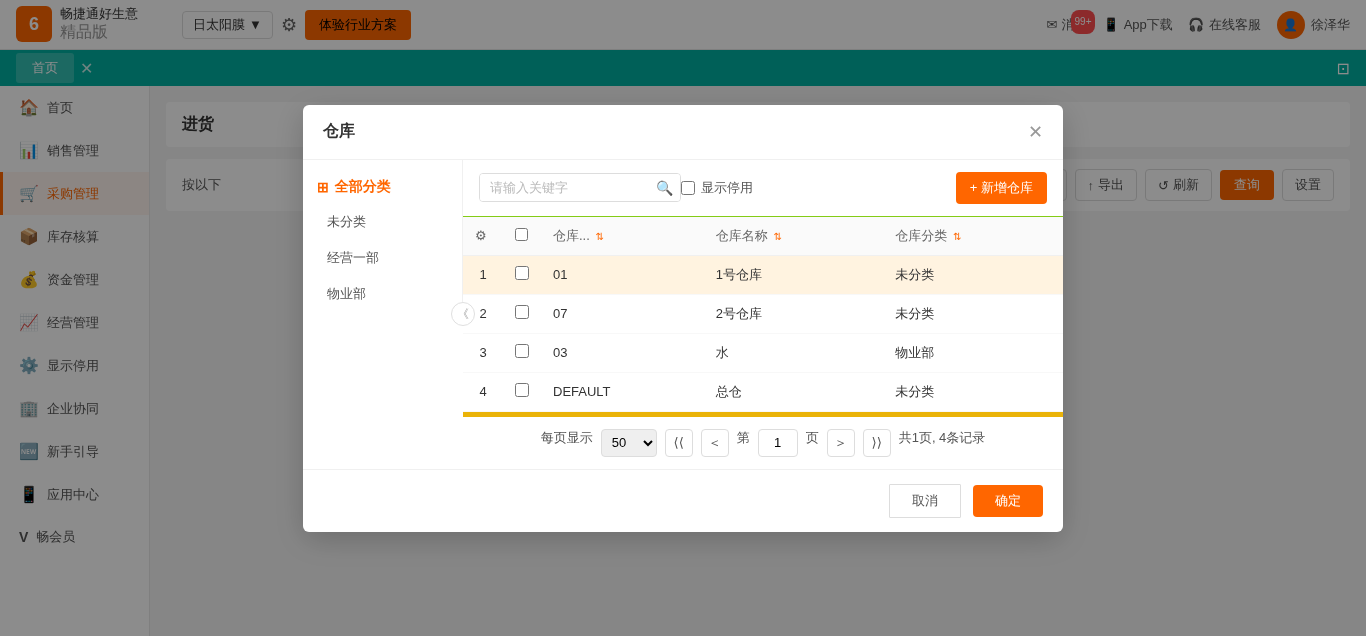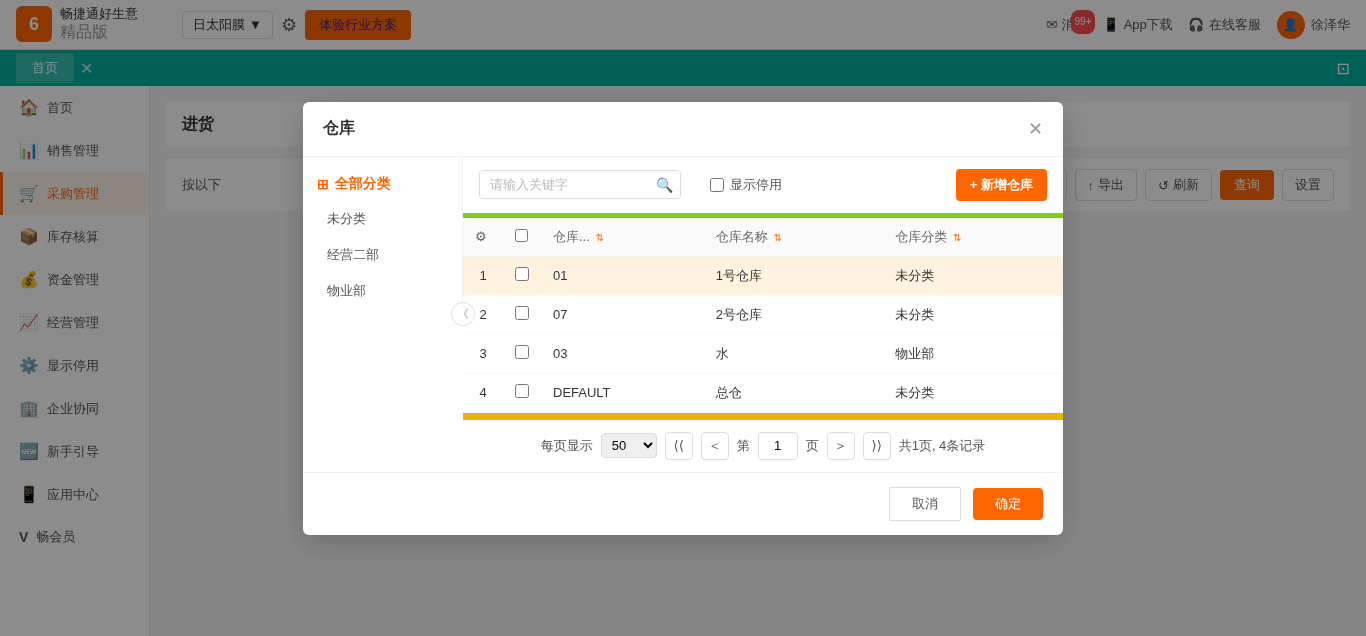--- a/index.html
+++ b/index.html
@@ -31,21 +31,21 @@
     }
     .logo-text { font-size: 13px; color: #333; line-height: 1.3; }
     .logo-sub { font-size: 16px; color: #999; }
     .nav-area { flex: 1; display: flex; align-items: center; gap: 8px; padding-left: 16px; }
     .store-selector {
       display: flex; align-items: center; gap: 4px;
       border: 1px solid #ddd; border-radius: 4px; padding: 4px 10px;
       cursor: pointer; color: #333; font-size: 13px; background: #fff;
     }
     .try-btn {
-      background: #ff6600; color: #4c1d95; border: none;
+      background: #ff6600; color: #000000; border: none;
       border-radius: 4px; padding: 6px 14px; cursor: pointer; font-size: 13px;
     }
     .header-right {
       display: flex; align-items: center; gap: 16px; font-size: 13px; color: #555;
     }
     .badge-item { position: relative; display: flex; align-items: center; gap: 4px; cursor: pointer; }
     .badge { background: #ff4d4f; color: #fff; font-size: 10px; border-radius: 8px; padding: 0 4px; min-width: 16px; height: 24px; display: flex; align-items: center; justify-content: center; position: absolute; top: -6px; right: -8px; }
     .user-area { display: flex; align-items: center; gap: 6px; cursor: pointer; }
     .avatar { width: 28px; height: 28px; border-radius: 50%; background: #ff6600; display: flex; align-items: center; justify-content: center; color: #fff; font-size: 12px; }
 
@@ -148,41 +148,40 @@
       font-size: 13px; color: #555;
       cursor: pointer;
     }
 
     
     .right-panel { flex: 1; display: flex; flex-direction: column; overflow: hidden; }
 
     
     .search-bar {
       padding: 12px 16px;
-      display: flex; align-items: center; gap: 29px;
-      border-bottom: 5px solid #84cc16;
+      display: flex; align-items: center; gap: 0;
+      border-bottom: 1px solid #84cc16;
     }
     .search-input-wrap {
       position: relative; display: flex; align-items: center;
       border: 1px solid #ddd; border-radius: 4px; overflow: hidden;
     }
     .search-input {
       border: none; outline: none; padding: 6px 30px 6px 10px;
       font-size: 13px; width: 200px; color: #333;
     }
     .search-input::placeholder { color: #bbb; }
     .search-icon-btn { position: absolute; right: 6px; color: #bbb; cursor: pointer; font-size: 14px; }
     .show-disabled { display: flex; align-items: center; gap: 6px; font-size: 13px; color: #555; }
     .checkbox { width: 14px; height: 14px; cursor: pointer; }
     .add-btn {
       margin-left: auto;
       background: #ff6600; color: #fff; border: none;
       border-radius: 4px; padding: 7px 14px; cursor: pointer; font-size: 13px;
       white-space: nowrap;
-      font-weight: bold;
     }
 
     
     .data-table { width: 100%; border-collapse: collapse; font-size: 13px; }
     .data-table th {
       background: #fafafa;
       padding: 10px 12px;
       text-align: left;
       color: #666;
       font-weight: normal;
@@ -195,22 +194,22 @@
     }
     .data-table tr.highlighted td { background: #fff3e0; }
     .row-num { color: #999; text-align: center; }
     .gear-th { width: 40px; text-align: center; }
     .cb-th { width: 30px; text-align: center; }
     .sort-icon { color: #ff6600; font-size: 10px; margin-left: 2px; }
 
     
     .pagination {
       padding: 12px 16px;
-      display: flex; align-items: center; justify-content: center; gap: 8px;
-      border-top: 7px solid #eab308; font-size: 13px; color: #555;
+      display: flex; justify-content: center; gap: 8px;
+      border-top: 5px solid #eab308; font-size: 13px; color: #555;
     }
     .page-btn {
       width: 28px; height: 28px; border: 1px solid #ddd; border-radius: 4px;
       display: flex; align-items: center; justify-content: center;
       cursor: pointer; background: #fff; color: #555;
     }
     .page-input { width: 40px; height: 28px; border: 1px solid #ddd; border-radius: 4px; text-align: center; font-size: 13px; }
     .page-size-select { border: 1px solid #ddd; border-radius: 4px; padding: 3px 6px; font-size: 13px; cursor: pointer; }
 
     
@@ -364,21 +363,21 @@
       <div class="cat-panel-wrap">
         <div class="cat-panel">
           <div class="cat-header">
             <span style="color:#ff6600;">⊞</span>
             <span>全部分类</span>
           </div>
           <div class="cat-item">
             <span>未分类</span>
           </div>
           <div class="cat-item">
-            <span>经营二部</span>
+            <span>经营一部</span>
           </div>
           <div class="cat-item">
             <span>物业部</span>
           </div>
         </div>
 
         <div style="position:absolute; right:-12px; top:50%; transform:translateY(-50%); width:24px; height:24px; background:#fff; border:1px solid #e0e0e0; border-radius:50%; display:flex; align-items:center; justify-content:center; cursor:pointer; font-size:12px; color:#999; z-index:5;">《</div>
       </div>
 
       <div class="right-panel">

